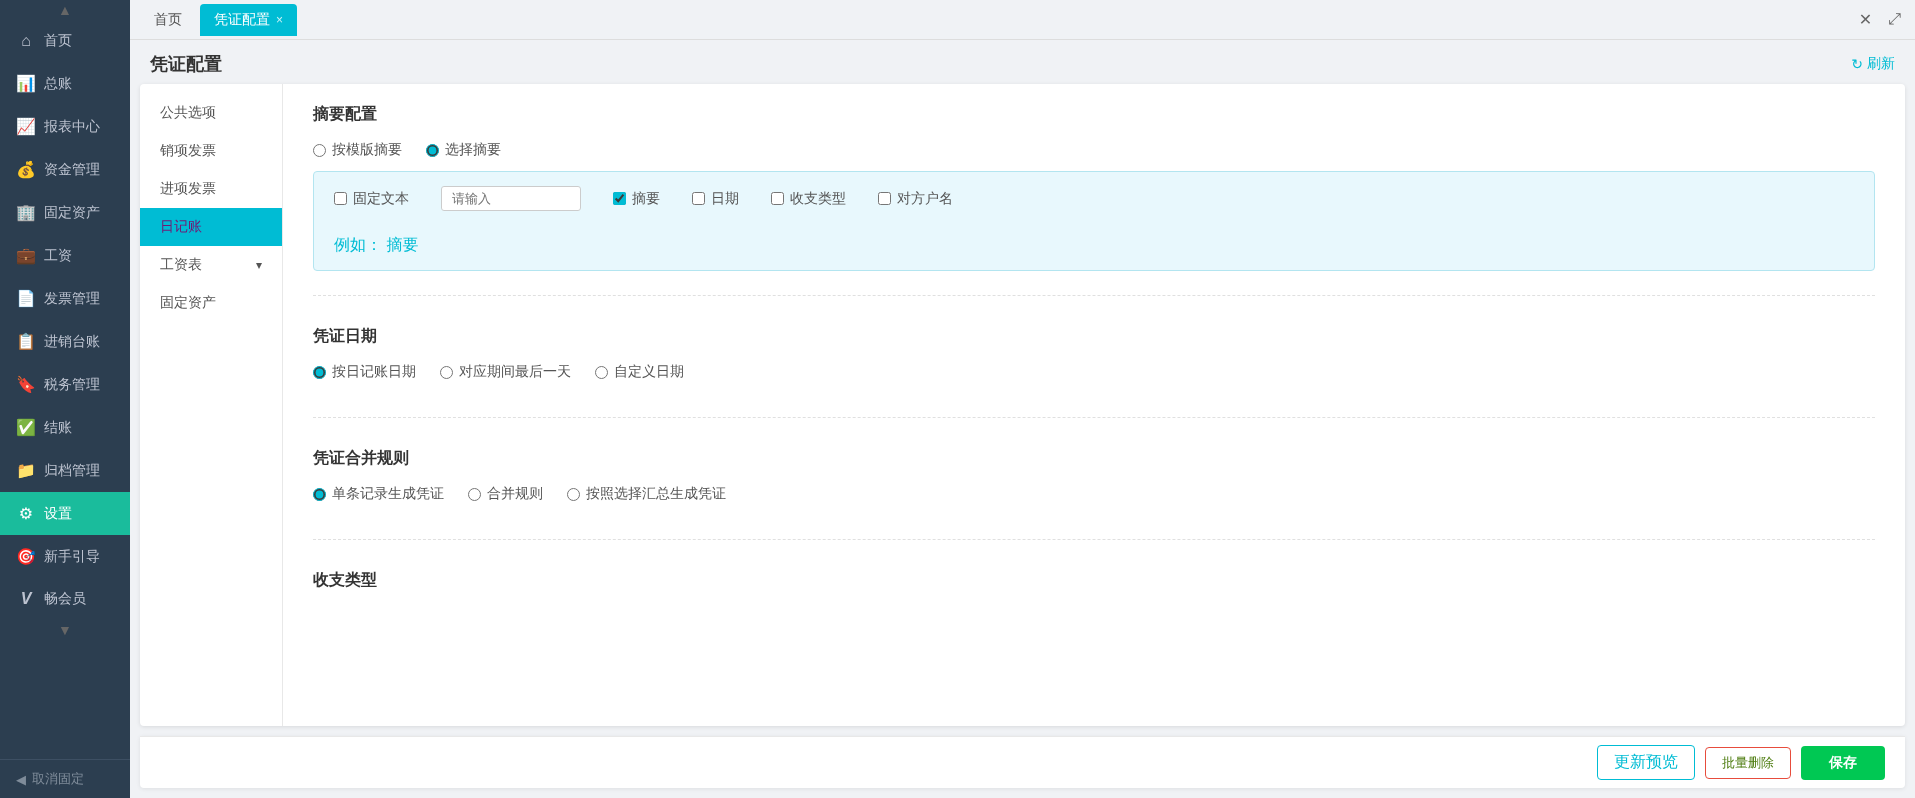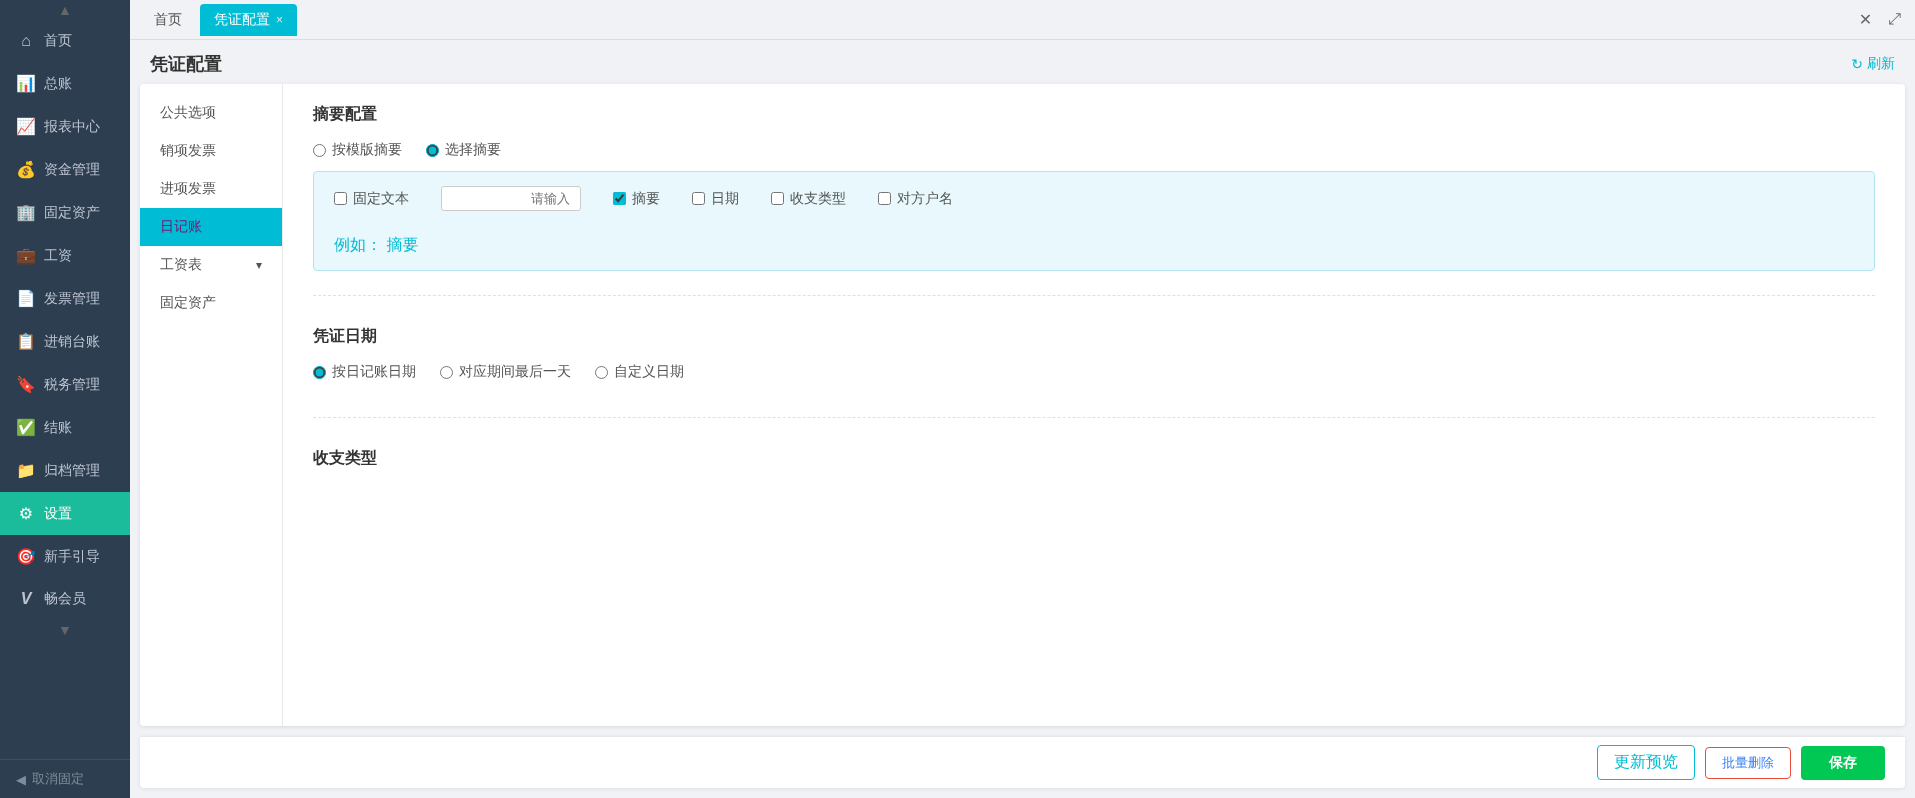--- a/index.html
+++ b/index.html
@@ -197,21 +197,20 @@
       flex-wrap: wrap;
     }
     .summary-config-row .text-input {
       border: 1px solid #ccc;
       border-radius: 3px;
       padding: 4px 10px;
       font-size: 13px;
       width: 140px;
       color: #737373;
       background: #fff;
-      text-align: right;
     }
     .example-text {
       color: #00bcd4;
       font-size: 16px;
       margin-top: 24px;
     }
 
     
     .bottom-bar {
       display: flex;
@@ -230,21 +229,21 @@
       background: #fff;
       color: #00bcd4;
       padding: 6px 16px;
       border-radius: 4px;
       cursor: pointer;
       font-size: 16px;
     }
     .btn-outline-danger {
       border: 1px solid #e74c3c;
       background: #fff;
-      color: #3b82f6;
+      color: #4d7c0f;
       padding: 6px 16px;
       border-radius: 4px;
       cursor: pointer;
       font-size: 13px;
     }
     .btn-primary {
       background: #00c853;
       color: #fff;
       border: none;
       padding: 8px 28px;
@@ -437,20 +436,37 @@
             <input type="radio" name="voucher-date" style="">
             <span>对应期间最后一天</span>
           </label>
           <label class="radio-item">
             <input type="radio" name="voucher-date" style="">
             <span>自定义日期</span>
           </label>
         </div>
       </div>
 
+      <div class="section">
+        <div class="section-title">凭证合并规则</div>
+        <div class="radio-group">
+          <label class="radio-item">
+            <input type="radio" name="merge-rule" checked="" style="">
+            <span>单条记录生成凭证</span>
+          </label>
+          <label class="radio-item">
+            <input type="radio" name="merge-rule" style="">
+            <span>合并规则</span>
+          </label>
+          <label class="radio-item">
+            <input type="radio" name="merge-rule" style="">
+            <span>按照选择汇总生成凭证</span>
+          </label>
+        </div>
+      </div>
 
       <div class="section">
         <div class="section-title">收支类型</div>
       </div>
 
     </div>
 
   </div>
 
   <div class="bottom-bar">

